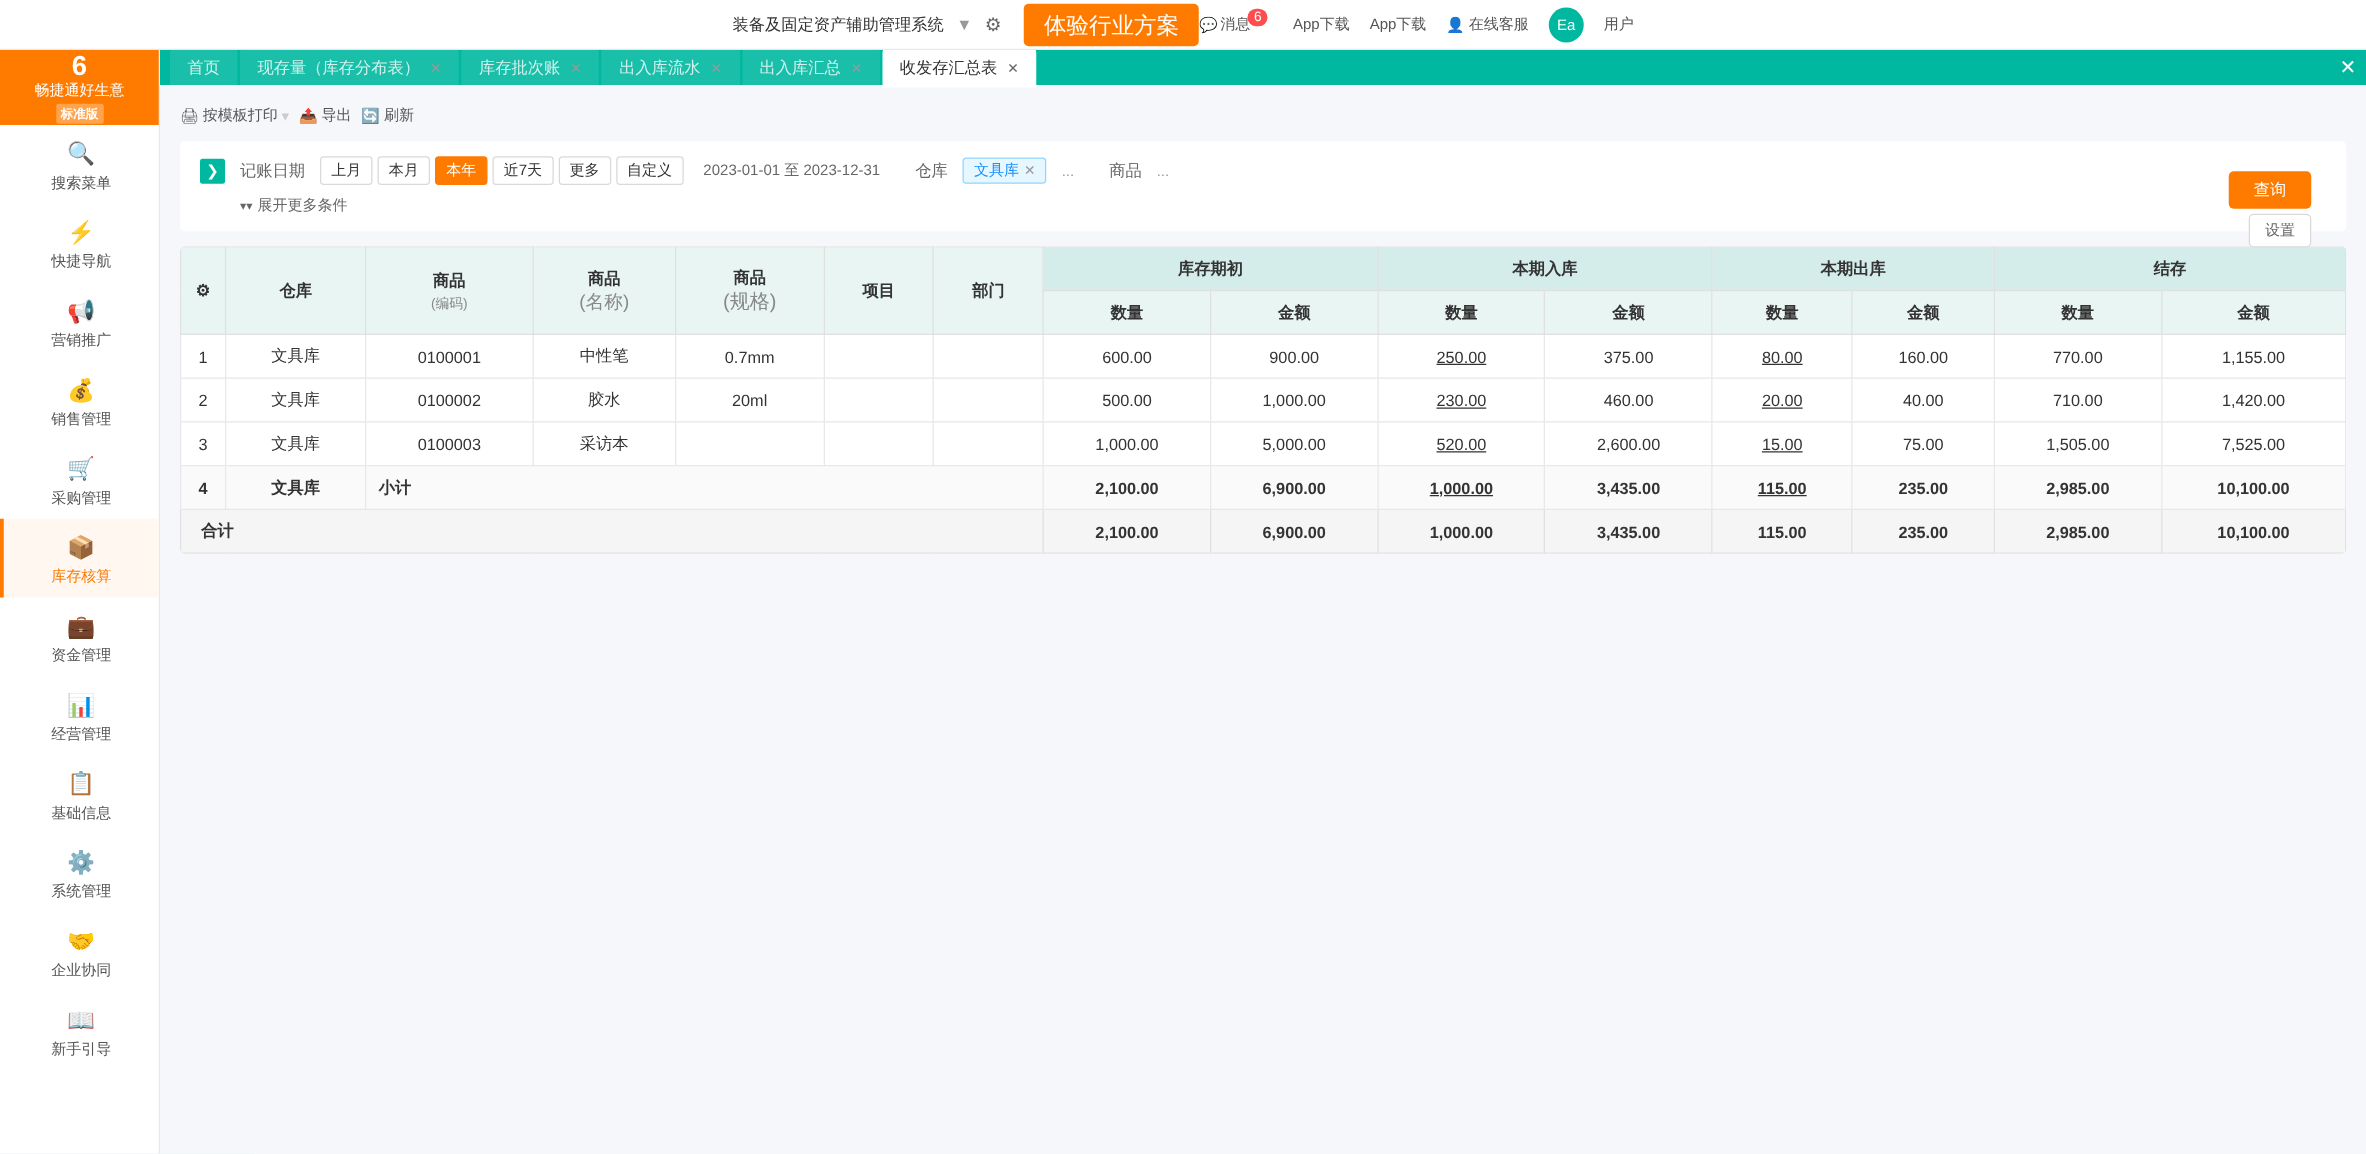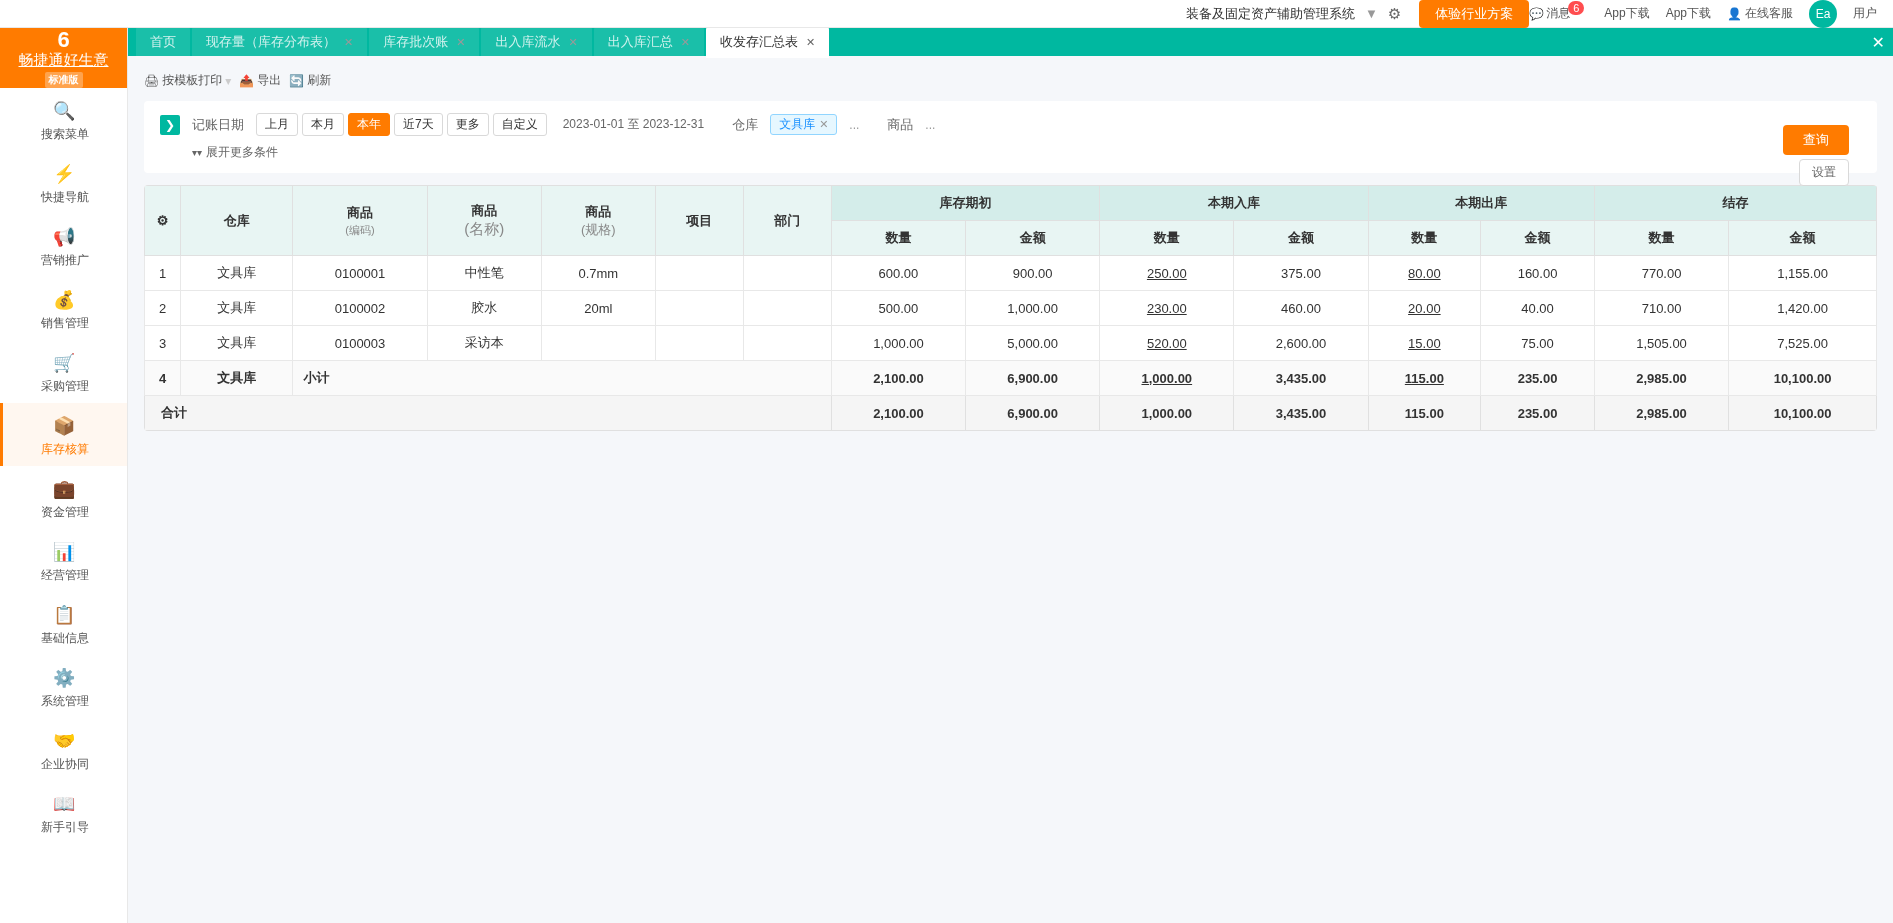--- a/index.html
+++ b/index.html
@@ -59,25 +59,25 @@
     .data-table { background: #fff; border-radius: 4px; overflow: hidden; }
     table { width: 100%; border-collapse: collapse; font-size: 13px; }
     thead tr { background: #e8f5f3; }
     thead th { padding: 8px 10px; text-align: center; font-weight: 600; color: #333; border: 1px solid #e0e0e0; white-space: nowrap; }
     tbody tr { background: #fff; }
     tbody tr.subtotal { background: #fafafa; font-weight: bold; }
     tbody td { padding: 8px 10px; text-align: center; border: 1px solid #e8e8e8; color: #333; }
     .underline { text-decoration: underline; cursor: pointer; color: #333; }
     tfoot tr { background: #f5f5f5; }
     tfoot td { padding: 8px 10px; text-align: center; border: 1px solid #e0e0e0; font-weight: bold; }
-    .btn-trial { background: #ff7b00; color: #fff; border: none; padding: 5px 16px; border-radius: 4px; cursor: pointer; font-size: 13px; margin-left: 8px; }
+    .btn-trial { background: #ff7b00; color: #fff; border: none; padding: 5px 16px; border-radius: 4px; cursor: pointer; font-size: 18px; margin-left: 8px; }
     .badge { background: #ff4d4f; color: #fff; border-radius: 8px; padding: 1px 5px; font-size: 11px; position: relative; top: -6px; left: -4px; }
 
     
-    .top-strip { height: 28px; display: flex; align-items: center; justify-content: flex-end; padding: 0 16px; background: #fff; border-bottom: 1px solid #e8e8e8; }
+    .top-strip { height: 40px; display: flex; align-items: center; justify-content: center; padding: 0 16px; background: #fff; border-bottom: 1px solid #e8e8e8; }
   </style>
 </head>
 <body>
 
 <div class="app-wrapper">
 
   <div class="top-strip">
     <div style="display:flex;align-items:center;gap:10px;">
       <span style="font-size:13px;color:#333;">装备及固定资产辅助管理系统</span>
       <span style="cursor:pointer;color:#999;">▼</span>
@@ -97,21 +97,21 @@
       <span style="width:28px;height:28px;background:#00b8a0;border-radius:50%;display:flex;align-items:center;justify-content:center;color:#fff;font-size:12px;cursor:pointer;">Ea</span>
       <span>用户</span>
     </div>
   </div>
 
   <div class="main-layout">
 
     <div class="sidebar">
       <div class="sidebar-logo">
         <div class="logo-num">6</div>
-        <div style="font-size:15px;color:#fff;text-decoration:underline;">畅捷通好生意</div>
+        <div style="font-size:12px;color:#fff;">畅捷通好生意</div>
         <div class="logo-tag">标准版</div>
       </div>
       <div id="sidebar-items-container">
           <div class="sidebar-item">
             <span class="s-icon">🔍</span>
             <span>搜索菜单</span>
           </div>
           <div class="sidebar-item">
             <span class="s-icon">⚡</span>
             <span>快捷导航</span>
@@ -248,21 +248,21 @@
         </div>
 
         <div class="data-table">
           <table>
             <thead>
               <tr>
                 <th rowspan="2" style="width:36px;">⚙</th>
                 <th rowspan="2">仓库</th>
                 <th rowspan="2">商品<br><span style="font-size:11px;font-weight:normal;color:#888;">(编码)</span></th>
                 <th rowspan="2">商品<br><span style="font-size:15px;font-weight:normal;color:#888;">(名称)</span></th>
-                <th rowspan="2">商品<br><span style="font-size:13px;font-weight:normal;color:#888;text-align:center;">(规格)</span></th>
+                <th rowspan="2">商品<br><span style="font-size:16px;font-weight:normal;color:#888;text-align:center;">(规格)</span></th>
                 <th rowspan="2">项目</th>
                 <th rowspan="2">部门</th>
                 <th colspan="2" style="background:#d4edea;">库存期初</th>
                 <th colspan="2" style="background:#d4edea;">本期入库</th>
                 <th colspan="2" style="background:#d4edea;">本期出库</th>
                 <th colspan="2" style="background:#d4edea;">结存</th>
               </tr>
               <tr>
                 <th>数量</th>
                 <th>金额</th>

